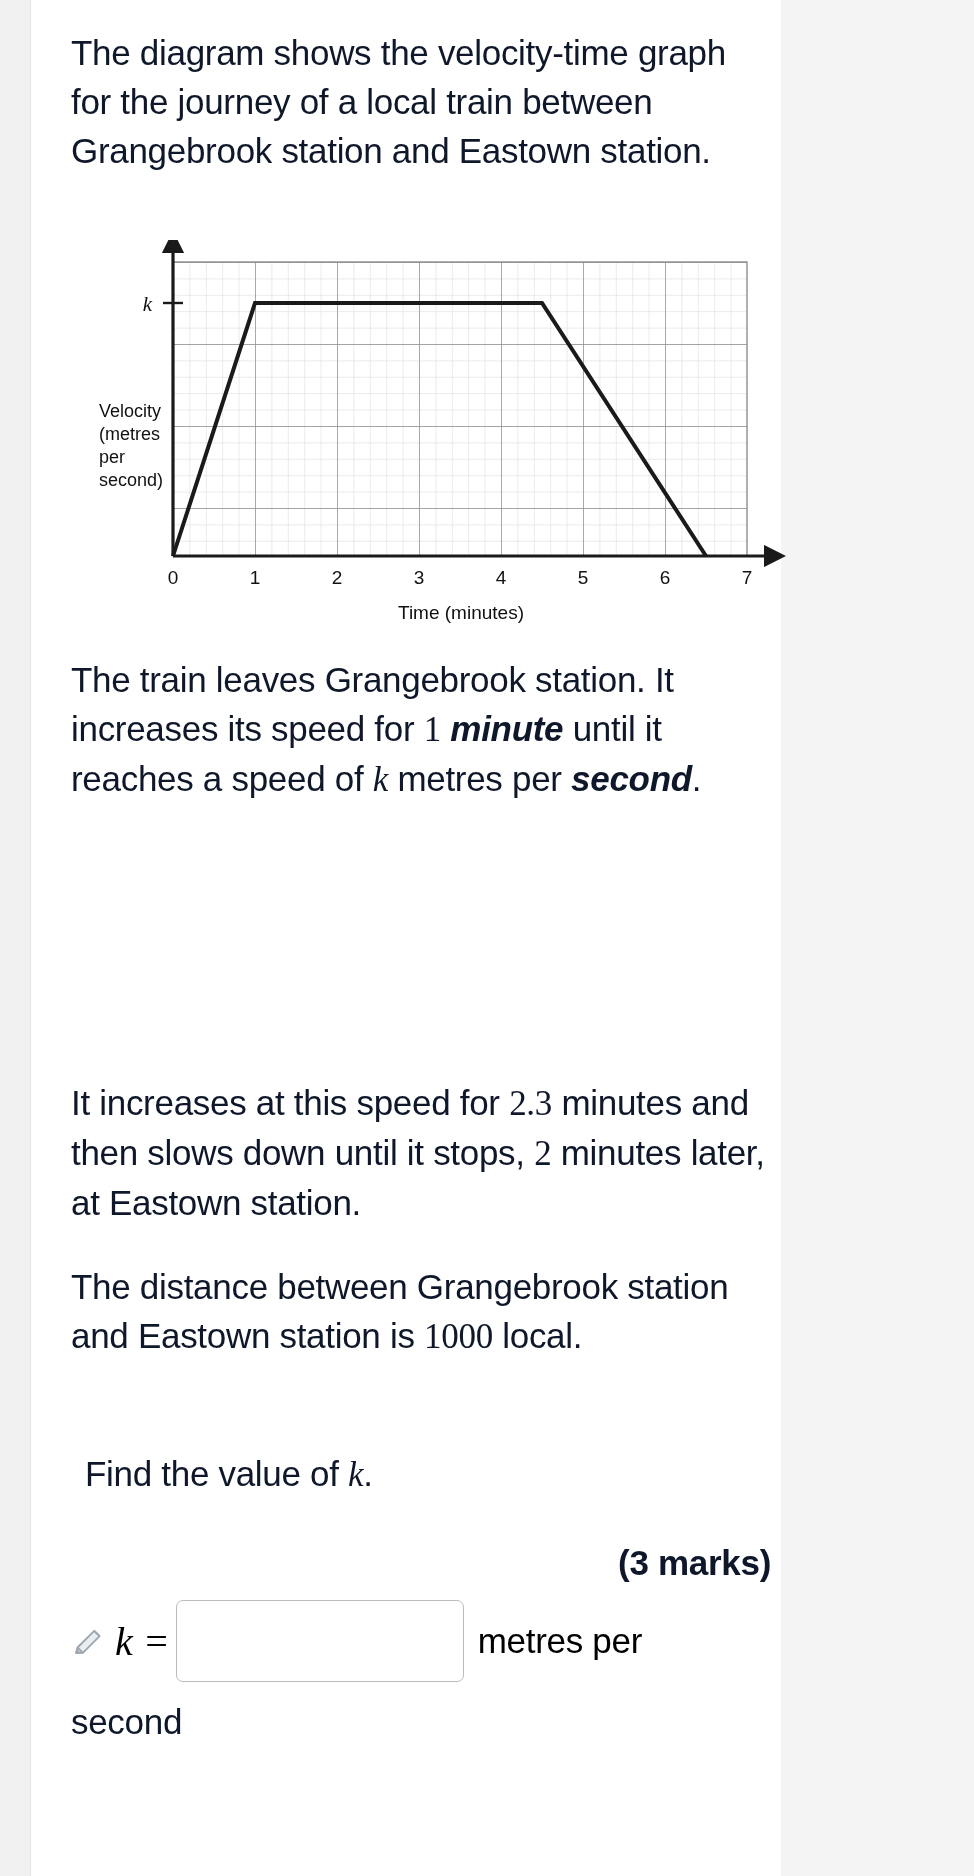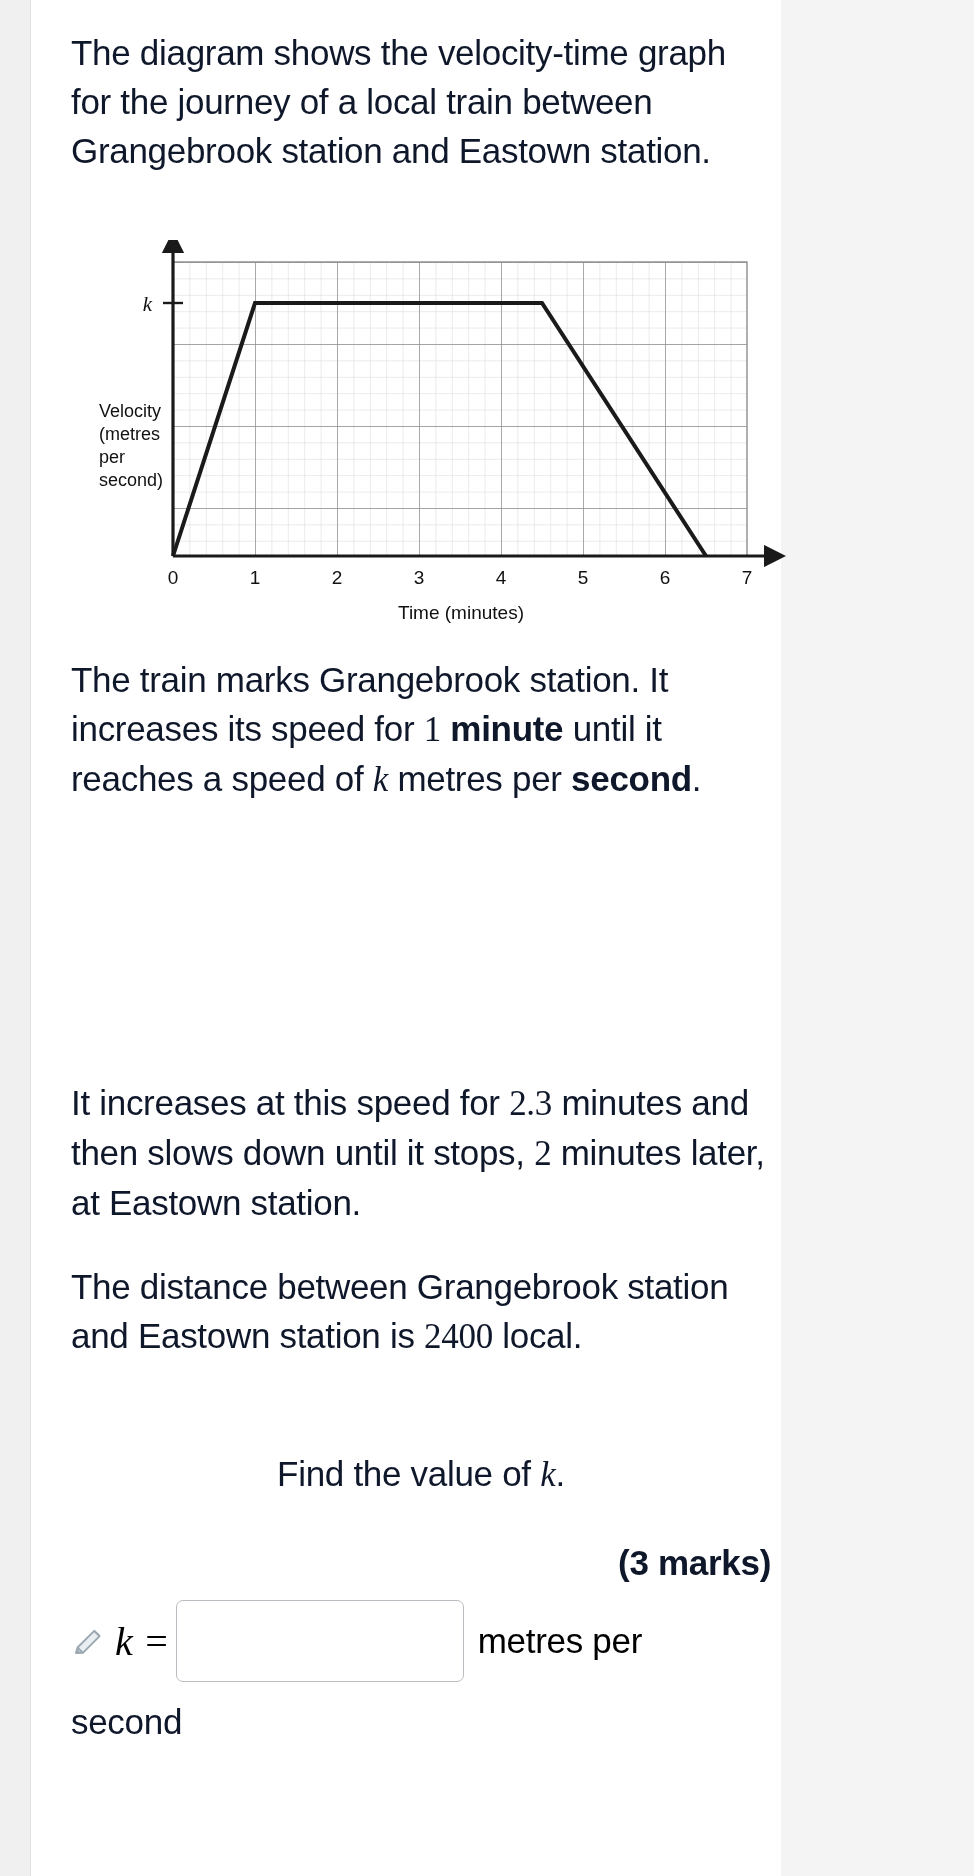--- a/index.html
+++ b/index.html
@@ -37,37 +37,37 @@
 
   
   .para{
     font-family:"Liberation Sans", sans-serif;
     font-size:35px;
     line-height:49px;
     color:#0f172a;
     letter-spacing:-0.3px;
     font-weight:400;
   }
-  .para b{font-weight:700;}
+  .para b{font-weight:700;font-style:italic;}
   .mathi{
     font-family:"Liberation Serif", serif;
     font-style:italic;
     font-size:35px;
   }
   .mathn{
     font-family:"Liberation Serif", serif;
     font-style:normal;
     font-size:35px;
   }
 
   #intro{position:absolute;left:0;top:28px;width:700px;}
   #body1{position:absolute;left:0;top:655px;width:700px;}
   #body2{position:absolute;left:0;top:1078px;width:700px;}
   #body3{position:absolute;left:0;top:1262px;width:700px;}
-  #findline{position:absolute;left:0;top:1449px;width:700px;text-align:center;}
+  #findline{position:absolute;left:14px;top:1449px;width:700px;}
   #marks{position:absolute;left:0;top:1538px;width:700px;font-weight:700;text-align:right;}
 
   
   #answer-row{
     position:absolute;left:0;top:1600px;width:720px;
     display:flex;align-items:center;
   }
   .pencil{
     width:34px;height:34px;margin-right:10px;flex:0 0 auto;
     display:block;
@@ -149,29 +149,29 @@
           <text x="574" y="344" text-anchor="middle" font-family="Liberation Sans, sans-serif" font-size="19" fill="#111">6</text>
           <text x="656" y="344" text-anchor="middle" font-family="Liberation Sans, sans-serif" font-size="19" fill="#111">7</text>
 
           <text x="370" y="379" text-anchor="middle" font-family="Liberation Sans, sans-serif" font-size="19" fill="#111">Time (minutes)</text>
 
           <polyline id="velocity-curve" points="82,316 164,63 451,63 615,316" fill="none" stroke="#1a1a1a" stroke-width="4" stroke-linejoin="miter"></polyline>
         </svg>
       </div>
 
       <div class="para" id="body1">
-        <span>The train marks Grangebrook station. It increases its speed for </span><span class="mathn">1</span><span> </span><b>minute</b><span> until it reaches a speed of </span><span class="mathi">k</span><span> metres per </span><b>second</b><span>.</span>
+        <span>The train leaves Grangebrook station. It increases its speed for </span><span class="mathn">1</span><span> </span><b>minute</b><span> until it reaches a speed of </span><span class="mathi">k</span><span> metres per </span><b>second</b><span>.</span>
       </div>
 
       <div class="para" id="body2">
         <span>It increases at this speed for </span><span class="mathn">2.3</span><span> minutes and then slows down until it stops, </span><span class="mathn">2</span><span> minutes later, at Eastown station.</span>
       </div>
 
       <div class="para" id="body3">
-        <span>The distance between Grangebrook station and Eastown station is </span><span class="mathn">2400</span><span> local.</span>
+        <span>The distance between Grangebrook station and Eastown station is </span><span class="mathn">1000</span><span> local.</span>
       </div>
 
       <div class="para" id="findline">
         <span>Find the value of </span><span class="mathi">k</span><span>.</span>
       </div>
 
       <div class="para" id="marks">(3 marks)</div>
 
       <div id="answer-row">
         <svg class="pencil" viewBox="0 0 24 24">

